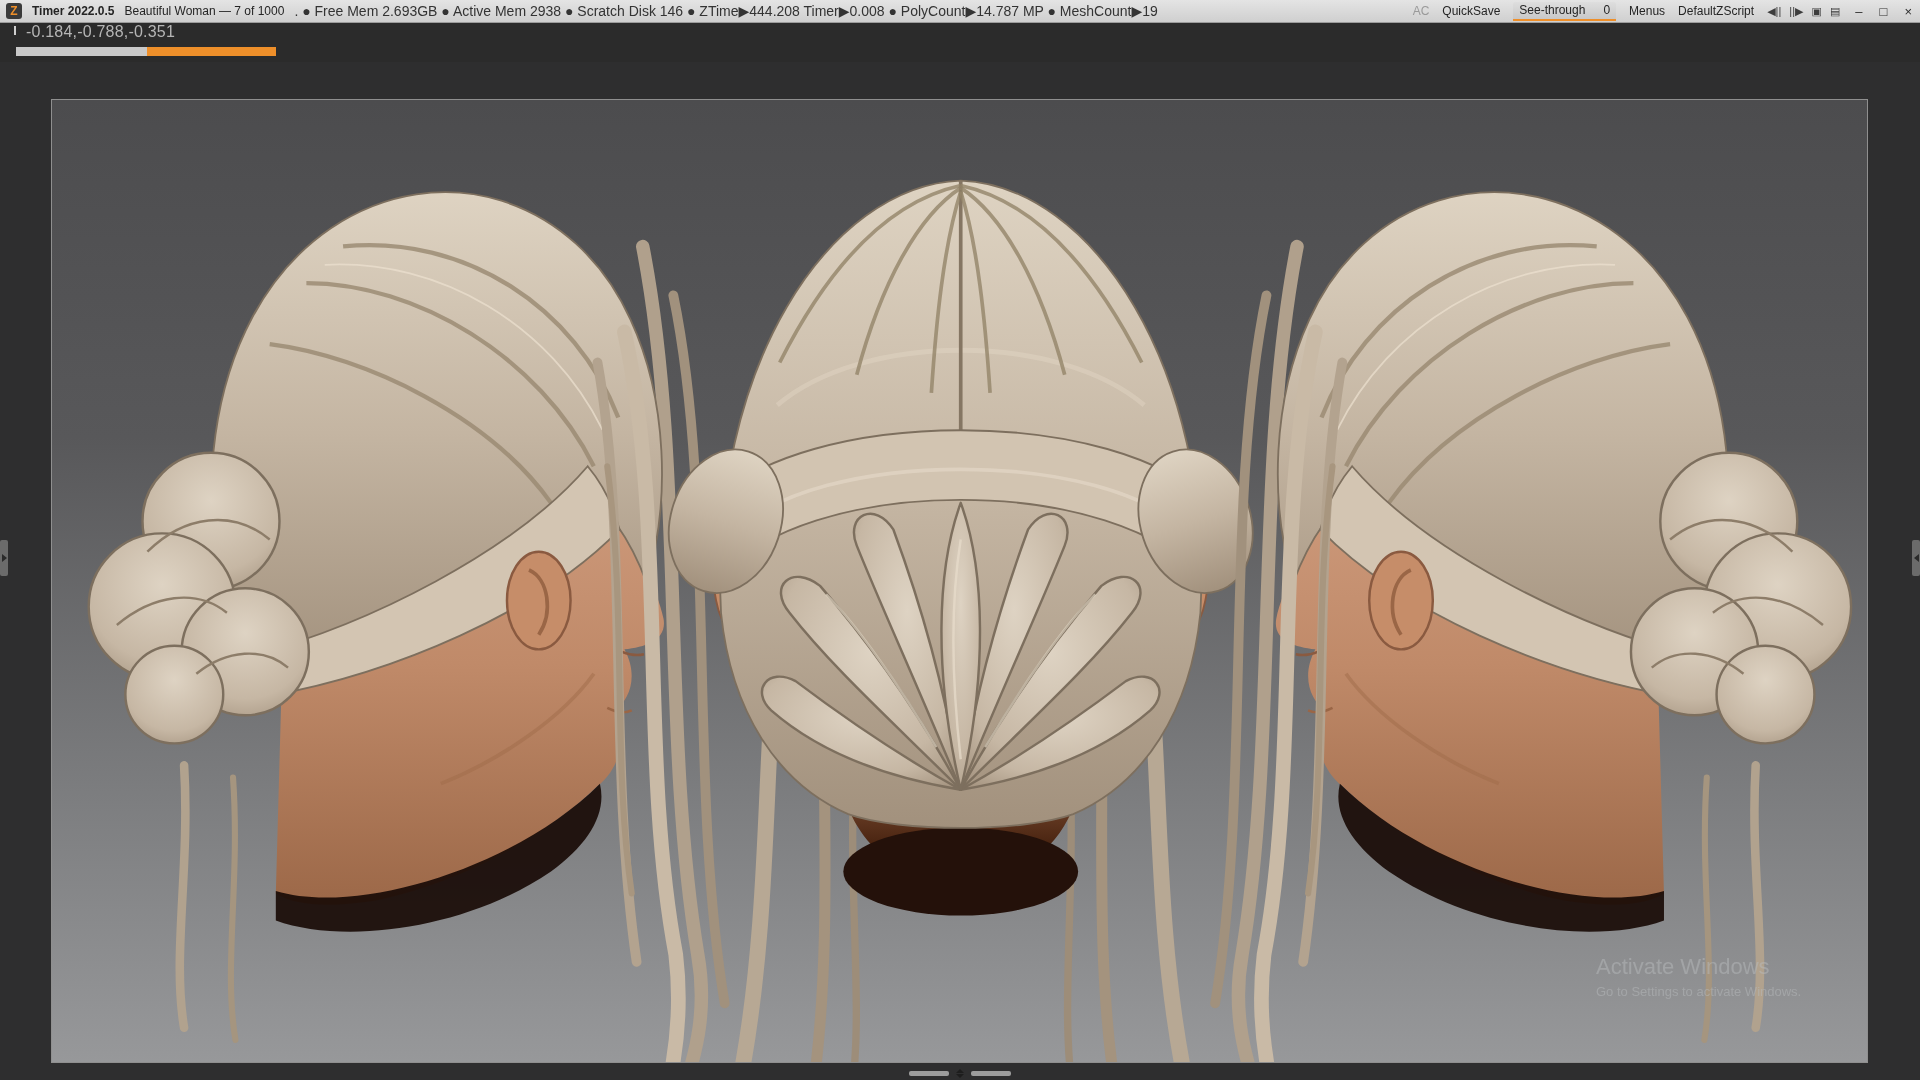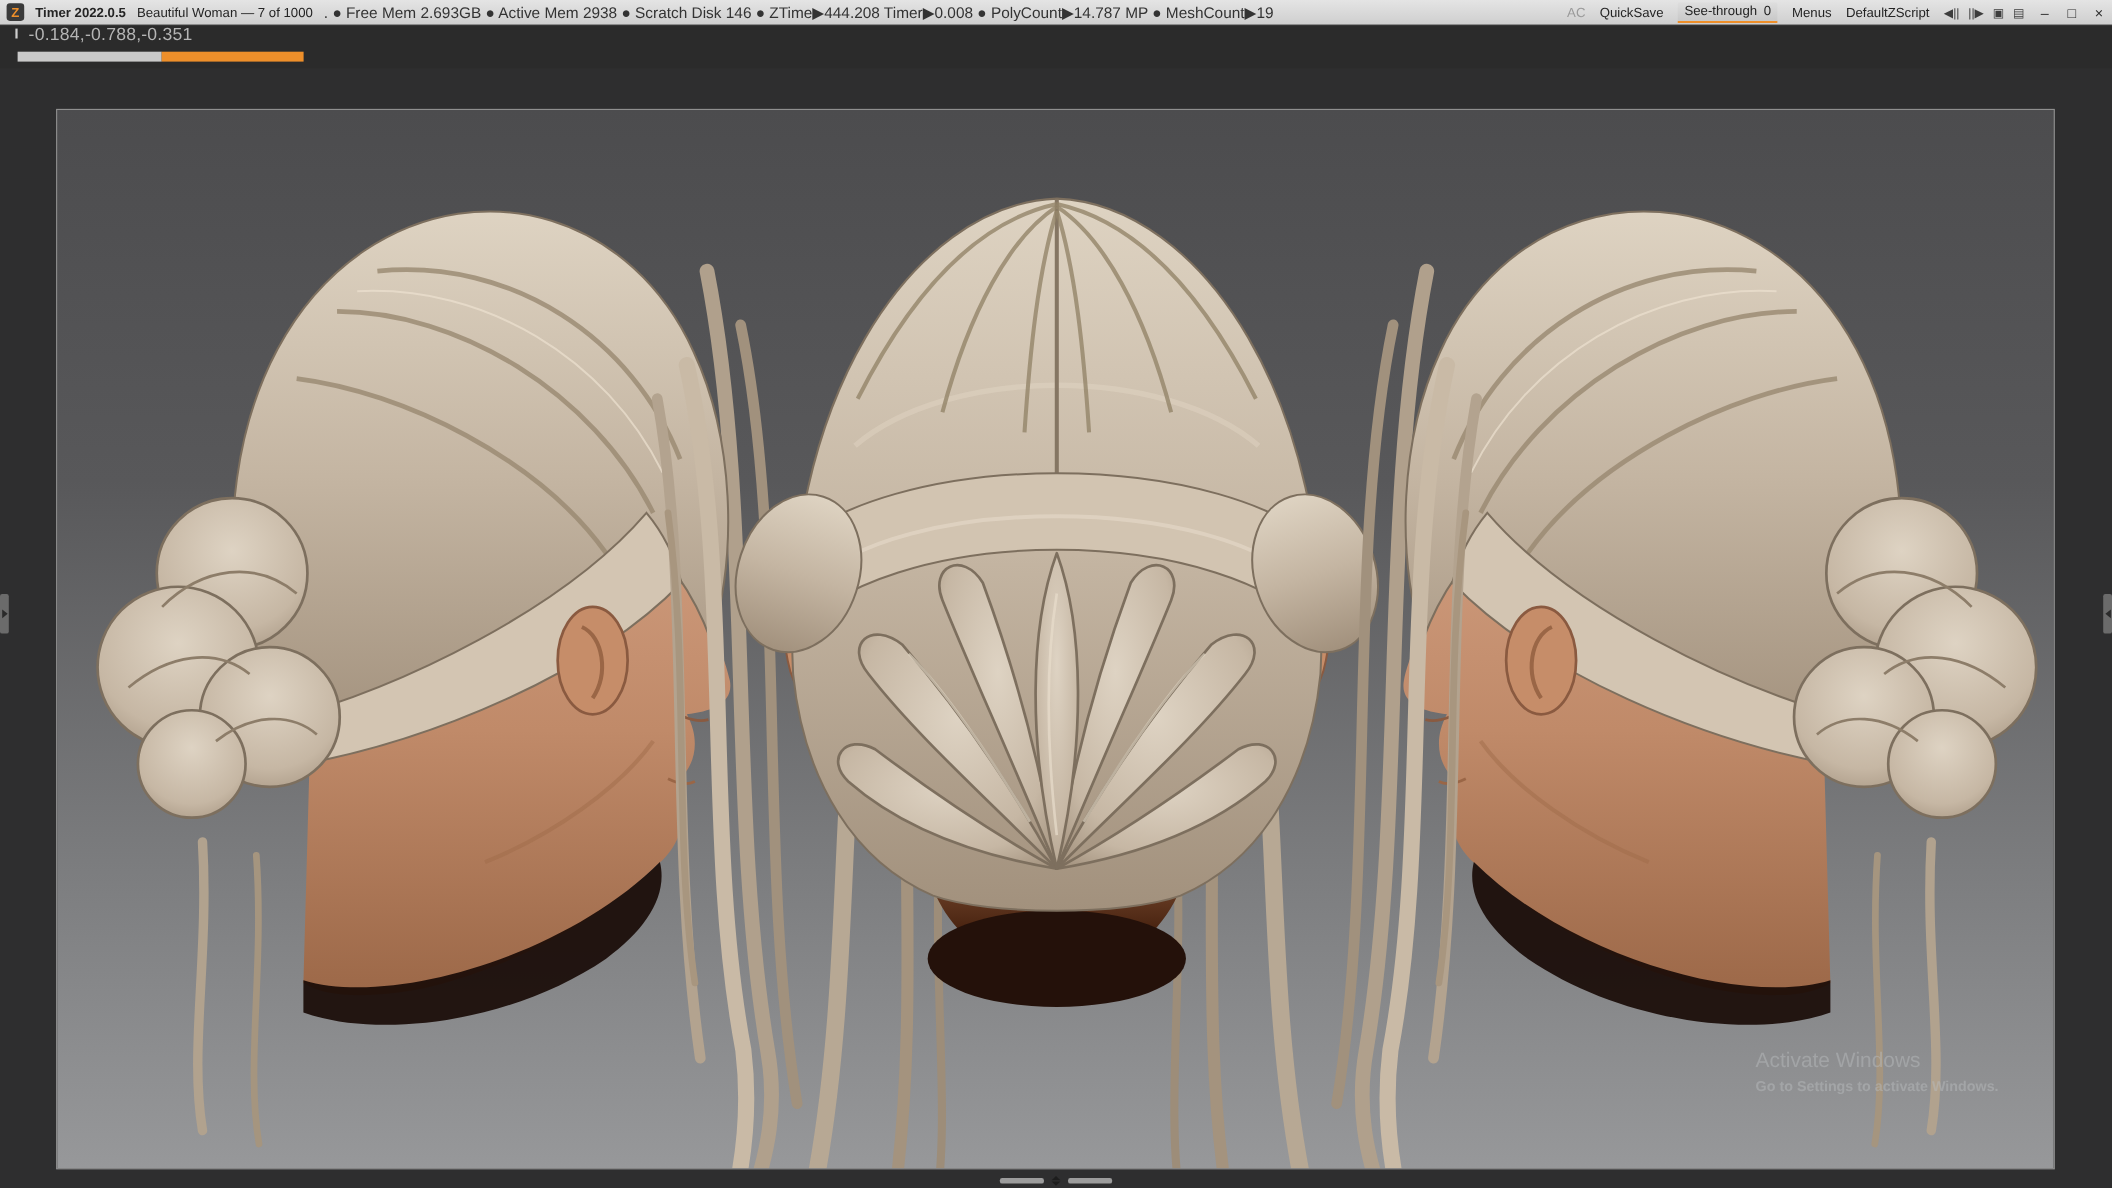--- a/index.html
+++ b/index.html
@@ -10,42 +10,42 @@
   .titlebar{height:22px;background:linear-gradient(#e4e4e4,#cfcfcf);display:flex;align-items:center;
     font-size:12px;color:#242424;padding:0 6px;gap:10px;flex:0 0 auto;border-bottom:1px solid #9c9c9c;}
   .logo{width:16px;height:16px;background:#3a3a3a;border-radius:3px;color:#ee8f2a;font-weight:bold;
     font-size:12px;display:flex;align-items:center;justify-content:center;flex:0 0 auto;}
   .tb-app{font-weight:bold;white-space:nowrap;}
   .tb-doc{white-space:nowrap;}
   .tb-stats{flex:1 1 auto;white-space:nowrap;overflow:hidden;color:#333;font-size:14px;}
   .tb-right{display:flex;align-items:center;gap:13px;flex:0 0 auto;}
   .tb-ac{color:#9a9a9a;text-align:right;}
   .tb-btn{cursor:default;white-space:nowrap;}
-  .seethrough{display:flex;gap:6px;padding:1px 6px 2px 6px;border-bottom:2px solid #ee8f2a;
+  .seethrough{display:flex;gap:18px;padding:1px 6px 2px 6px;border-bottom:2px solid #ee8f2a;
     background:linear-gradient(#dedede,#c8c8c8);border-radius:2px 2px 0 0;}
   .tb-icons{display:flex;gap:8px;color:#3d3d3d;font-size:11px;align-items:center;}
   .winbtn{font-size:13px;color:#2d2d2d;padding:0 2px;}
 
   
   .statusstrip{height:39px;background:#2b2b2b;position:relative;flex:0 0 auto;}
   .tick{position:absolute;left:14px;top:3px;width:2px;height:9px;background:#cfcfcf;}
   .coords{position:absolute;left:26px;top:0;font-size:16px;color:#b5b5b5;letter-spacing:.2px;}
   .progress{position:absolute;left:16px;top:24px;height:9px;display:flex;}
   .progress .seg-gray{width:131px;height:9px;background:#c9c9c9;}
   .progress .seg-orange{width:129px;height:9px;background:#ee8f2a;}
 
   
   .workspace{position:relative;flex:1 1 auto;background:#2e2e2f;}
   .canvas-frame{position:absolute;left:51px;top:37px;right:52px;bottom:17px;
     border:1px solid #8f8f8f;background:#5a5a5c;overflow:hidden;}
   .canvas-frame svg{display:block;width:100%;height:100%;}
 
   .watermark{position:absolute;left:1596px;top:892px;color:#b7babc;opacity:.5;pointer-events:none;}
-  .wm1{font-size:19px;}
-  .wm2{font-size:13px;margin-top:4px;font-weight:bold;}
+  .wm1{font-size:22px;}
+  .wm2{font-size:13px;margin-top:4px;}
 
   .edge-handle{position:absolute;top:478px;width:8px;height:36px;background:#6b6b6b;
     border-radius:2px;display:flex;align-items:center;justify-content:center;}
   .edge-handle.left{left:0;}
   .edge-handle.right{right:0;}
   .tri{width:0;height:0;border-top:4px solid transparent;border-bottom:4px solid transparent;}
   .tri.r{border-left:5px solid #2a2a2a;}
   .tri.l{border-right:5px solid #2a2a2a;}
 
   .hscroll{position:absolute;top:1006px;left:50%;transform:translateX(-50%);display:flex;

